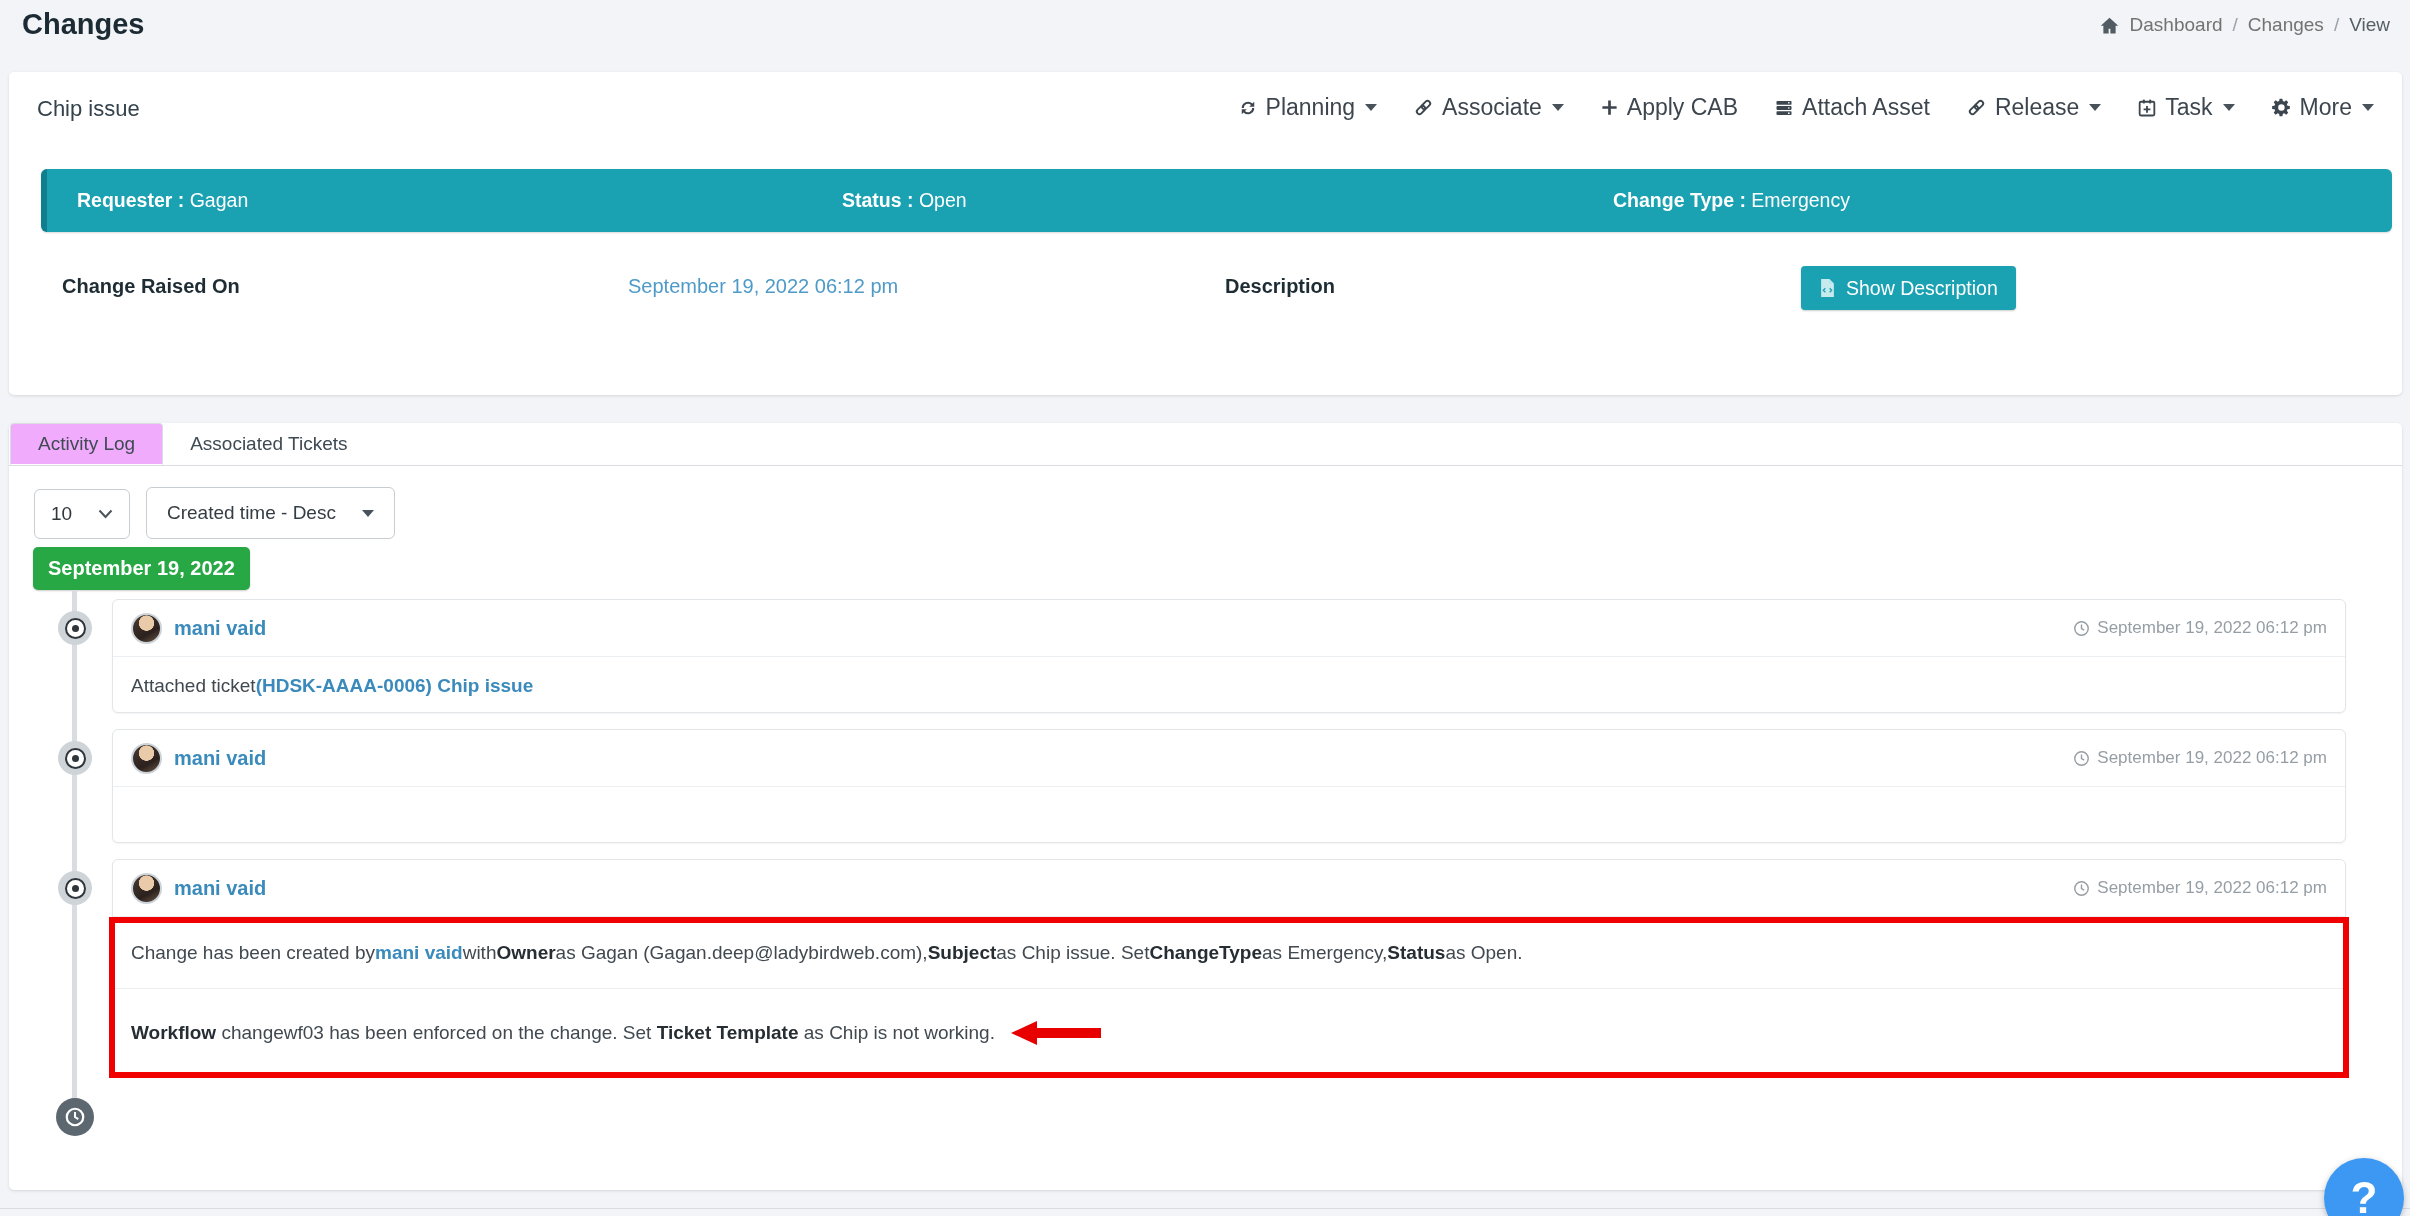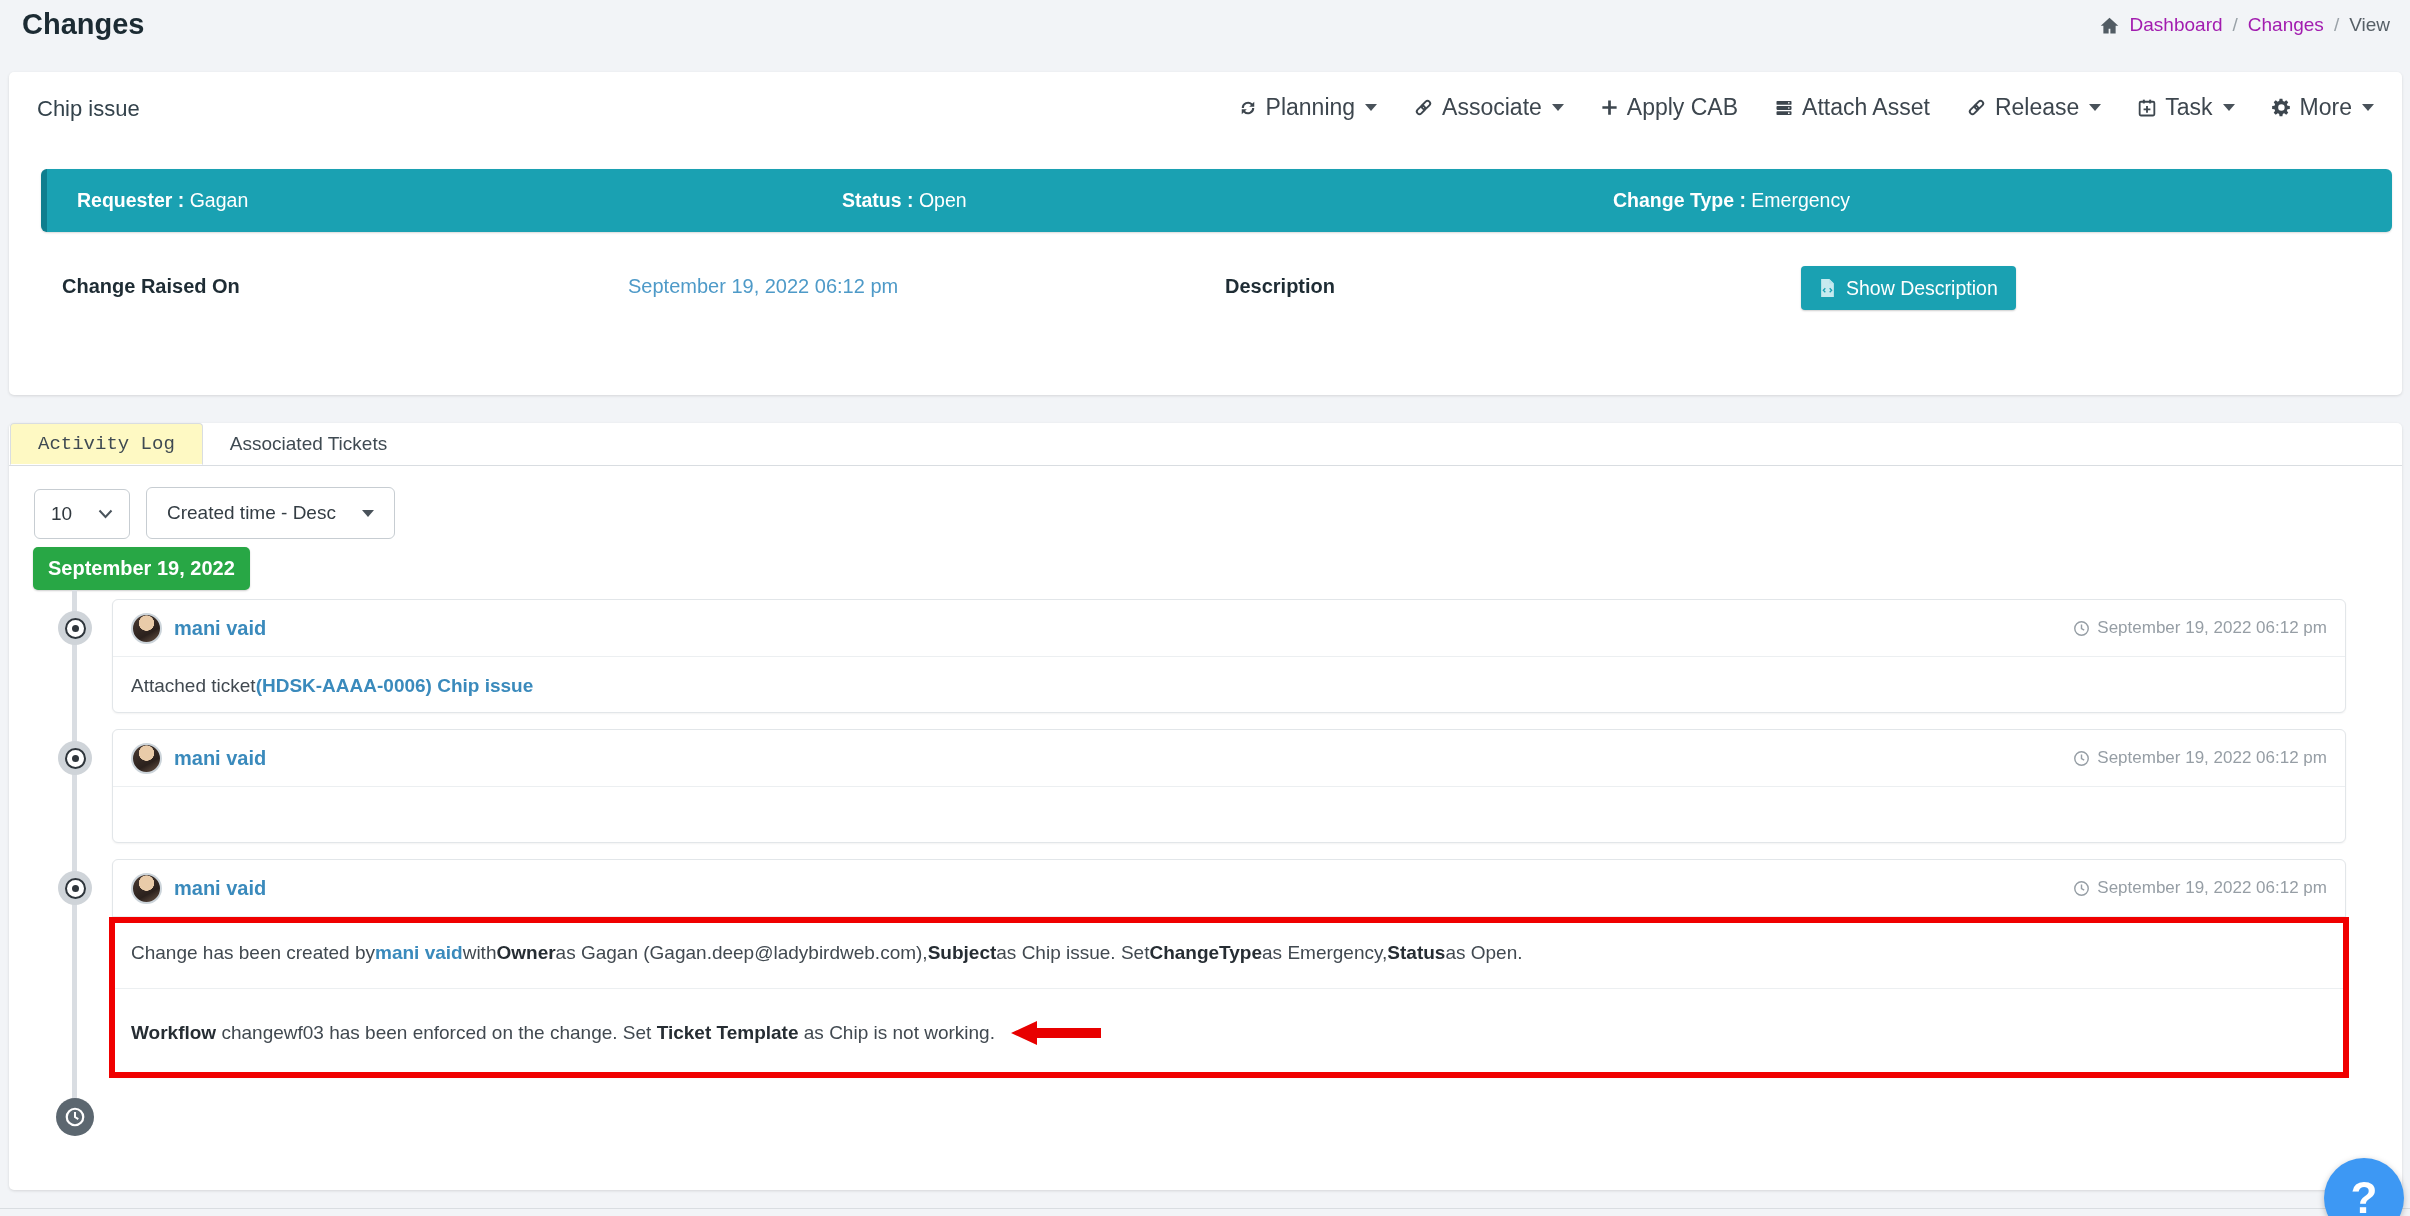--- a/index.html
+++ b/index.html
@@ -2,21 +2,21 @@
 <html><head>
 <meta charset="utf-8">
 <style>
   html,body{margin:0;padding:0;}
   .screen{position:relative;width:2410px;height:1216px;background:#f2f4f7;
     font-family:"Liberation Sans",sans-serif;color:#3f474e;overflow:hidden;}
 
   
   .page-title{position:absolute;left:22px;top:8px;font-size:29px;font-weight:600;color:#1c2b33;}
   .breadcrumb{position:absolute;right:20px;top:14px;display:flex;align-items:center;gap:10px;font-size:19px;}
-  .breadcrumb .crumb-link{color:#a21caf;cursor:pointer;}
+  .breadcrumb .crumb-link{color:#737373;cursor:pointer;}
   .breadcrumb .crumb-sep{color:#9aa2a8;}
   .breadcrumb .crumb-current{color:#565f66;}
   .ic{display:inline-flex;align-items:center;justify-content:center;}
 
   
   .card{position:absolute;background:#fff;border-radius:5px;box-shadow:0 1px 3px rgba(0,0,0,.12);}
   .card1{left:9px;top:72px;width:2393px;height:323px;}
   .card2{left:9px;top:423px;width:2393px;height:767px;}
 
   .subject{position:absolute;left:28px;top:24px;font-size:22px;color:#33424b;}
@@ -35,21 +35,21 @@
   .row2-label{position:absolute;font-size:20px;font-weight:700;color:#1e2c34;top:203px;}
   .raised-label{left:53px;}
   .raised-value{position:absolute;left:619px;top:203px;font-size:20px;color:#4e9ac8;cursor:pointer;}
   .desc-label{left:1216px;}
   .show-desc-btn{position:absolute;left:1792px;top:194px;height:44px;padding:0 18px;display:flex;align-items:center;gap:10px;
     background:#1aa1b2;border:none;border-radius:4px;color:#fff;font-size:19.5px;font-family:inherit;cursor:pointer;box-shadow:0 1px 2px rgba(0,0,0,.2);}
 
   
   .tabbar{position:absolute;left:0;top:0;right:0;height:42px;border-bottom:1px solid #d9dde1;display:flex;}
   .tab{height:42px;display:flex;align-items:center;padding:0 27px;font-size:19px;color:#3f4a52;cursor:pointer;box-sizing:border-box;}
-  .tab.active{background:#fef9c3;border:1px solid #d9dde1;border-bottom:1px solid #fff;border-radius:4px 4px 0 0;margin-bottom:-1px;margin-left:1px;font-family:Liberation Mono, monospace;}
+  .tab.active{background:#f0abfc;border:1px solid #d9dde1;border-bottom:1px solid #fff;border-radius:4px 4px 0 0;margin-bottom:-1px;margin-left:1px;}
 
   
   .pagesize{position:absolute;left:25px;top:66px;width:96px;height:50px;border:1px solid #c7cdd2;border-radius:6px;background:#fff;
     display:flex;align-items:center;justify-content:space-between;padding:0 16px;box-sizing:border-box;font-size:19px;color:#2f373d;cursor:pointer;}
   .sortbtn{position:absolute;left:137px;top:64px;height:52px;padding:0 20px;border:1px solid #c7cdd2;border-radius:6px;background:#fff;
     display:flex;align-items:center;gap:24px;font-size:19px;color:#343d44;font-family:inherit;cursor:pointer;}
 
   
   .date-badge{position:absolute;left:24px;top:124px;height:43px;padding:0 15px;background:#28a745;border-radius:5px;
     color:#fff;font-size:20px;font-weight:700;display:flex;align-items:center;box-shadow:0 1px 2px rgba(0,0,0,.2);}

